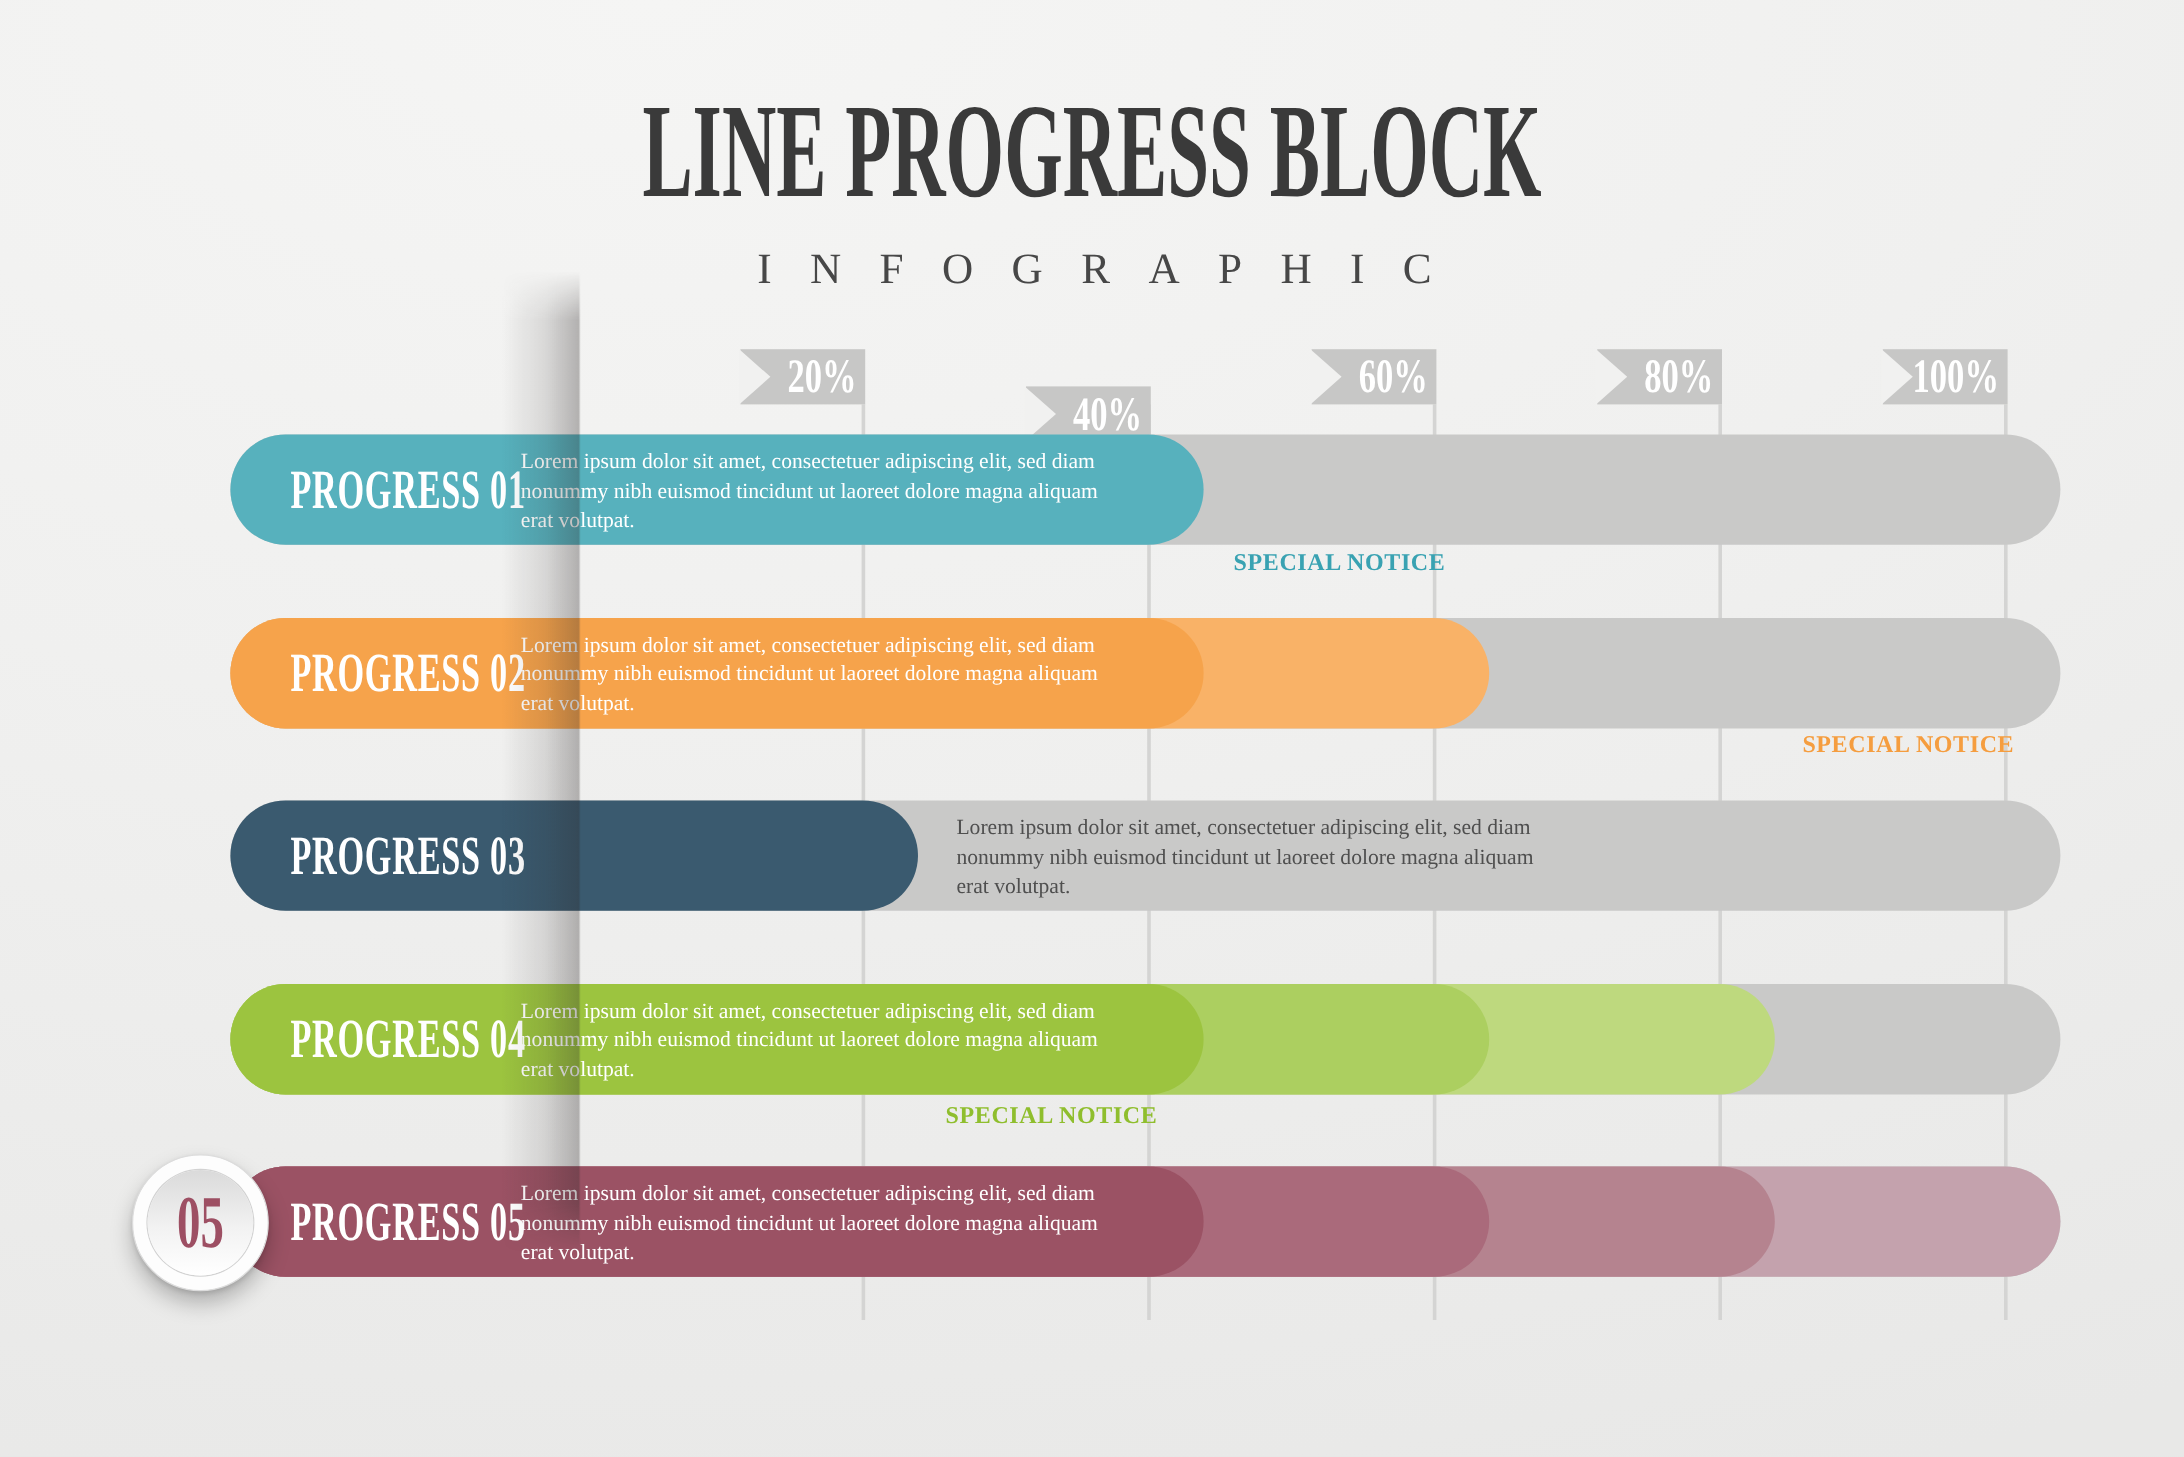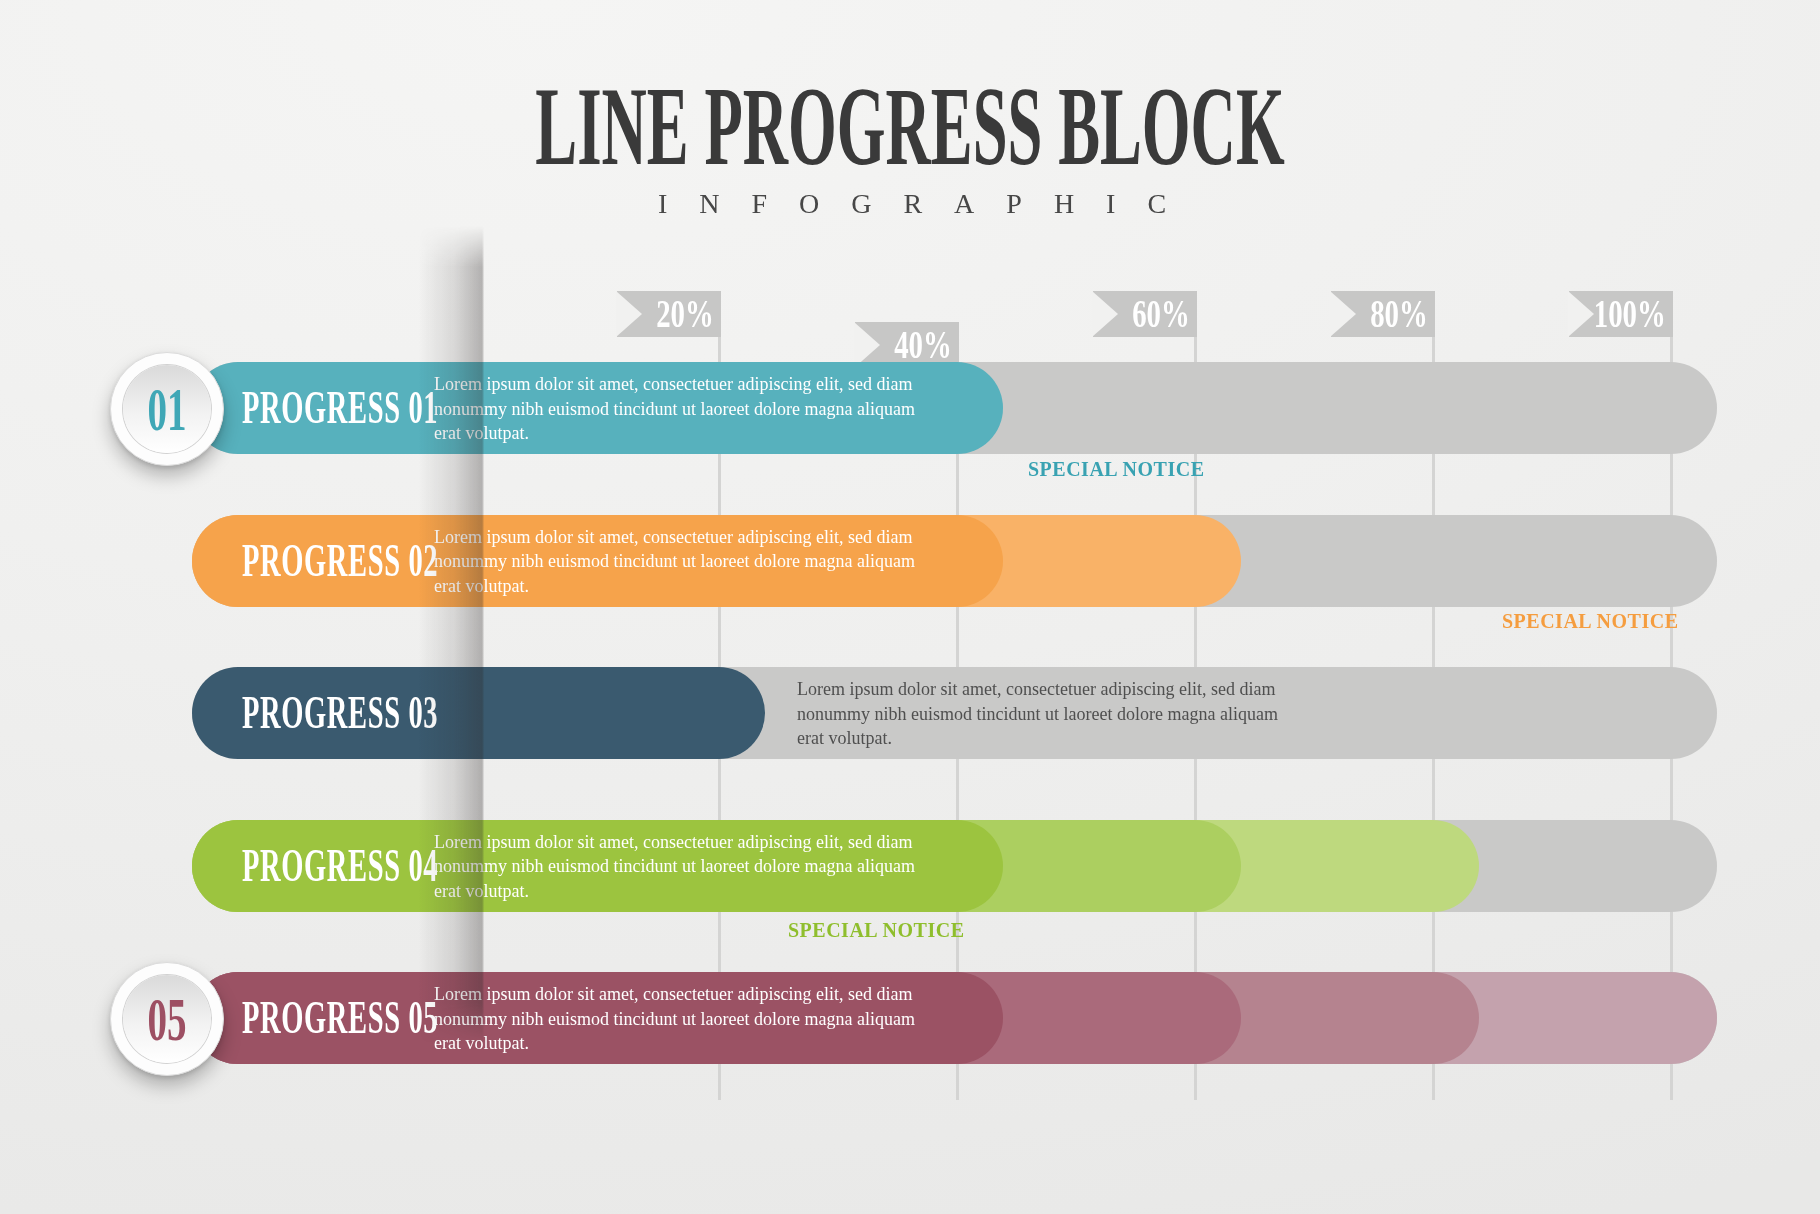--- a/index.html
+++ b/index.html
@@ -9,21 +9,21 @@
     font-family:Liberation Serif, serif;
   }
   
   .header{position:absolute;left:0;top:0;width:1820px;text-align:center;z-index:5;}
   .title{
     margin:70px 0 0 0;font-weight:bold;font-size:112px;line-height:1;
     color:#3a3a3a;transform:scaleX(0.56);transform-origin:center;
     white-space:nowrap;letter-spacing:0;
   }
   .subtitle{
-    margin-top:8px;font-size:28px;line-height:1;color:#474747;
+    margin-top:24px;font-size:36px;line-height:1;color:#474747;
     letter-spacing:32px;padding-left:36px;white-space:nowrap;
   }
   
   .gridline{position:absolute;width:3px;top:337px;height:763px;z-index:1;}
   .flag{
     position:absolute;top:291px;height:46px;width:104px;z-index:2;
     display:flex;align-items:center;justify-content:flex-end;
   }
   .flag .notch{
     position:absolute;left:-1px;top:0;width:0;height:0;
@@ -109,25 +109,20 @@
     <div class="track" style="left: 192px; width: 1525px; background: rgb(201, 201, 200);"></div>
     <div class="segs">
           <div class="seg" style="left: 192px; width: 811px; background: rgb(87, 177, 189);"></div>
         </div>
     <span class="bar-label">PROGRESS 01</span>
     <div class="desc" style="left: 434px; color: rgb(255, 255, 255);">
           <span>Lorem ipsum dolor sit amet, consectetuer adipiscing elit, sed diam</span>
           <span>nonummy nibh euismod tincidunt ut laoreet dolore magna aliquam</span>
           <span>erat volutpat.</span>
         </div>
-    <div class="circle">
-      <div class="circle-inner">
-        <span class="num" style="color: rgb(63, 167, 182);">01</span>
-      </div>
-    </div>
   </div>
 
   <div class="row" style="top: 514.5px;">
     <div class="track" style="left: 192px; width: 1525px; background: rgb(201, 201, 200);"></div>
     <div class="segs">
           <div class="seg" style="left: 192px; width: 1049px; background: rgb(249, 178, 103);"></div>
           <div class="seg" style="left: 192px; width: 811px; background: rgb(246, 163, 75);"></div>
         </div>
     <span class="bar-label">PROGRESS 02</span>
     <div class="desc" style="left: 434px; color: rgb(255, 255, 255);">

